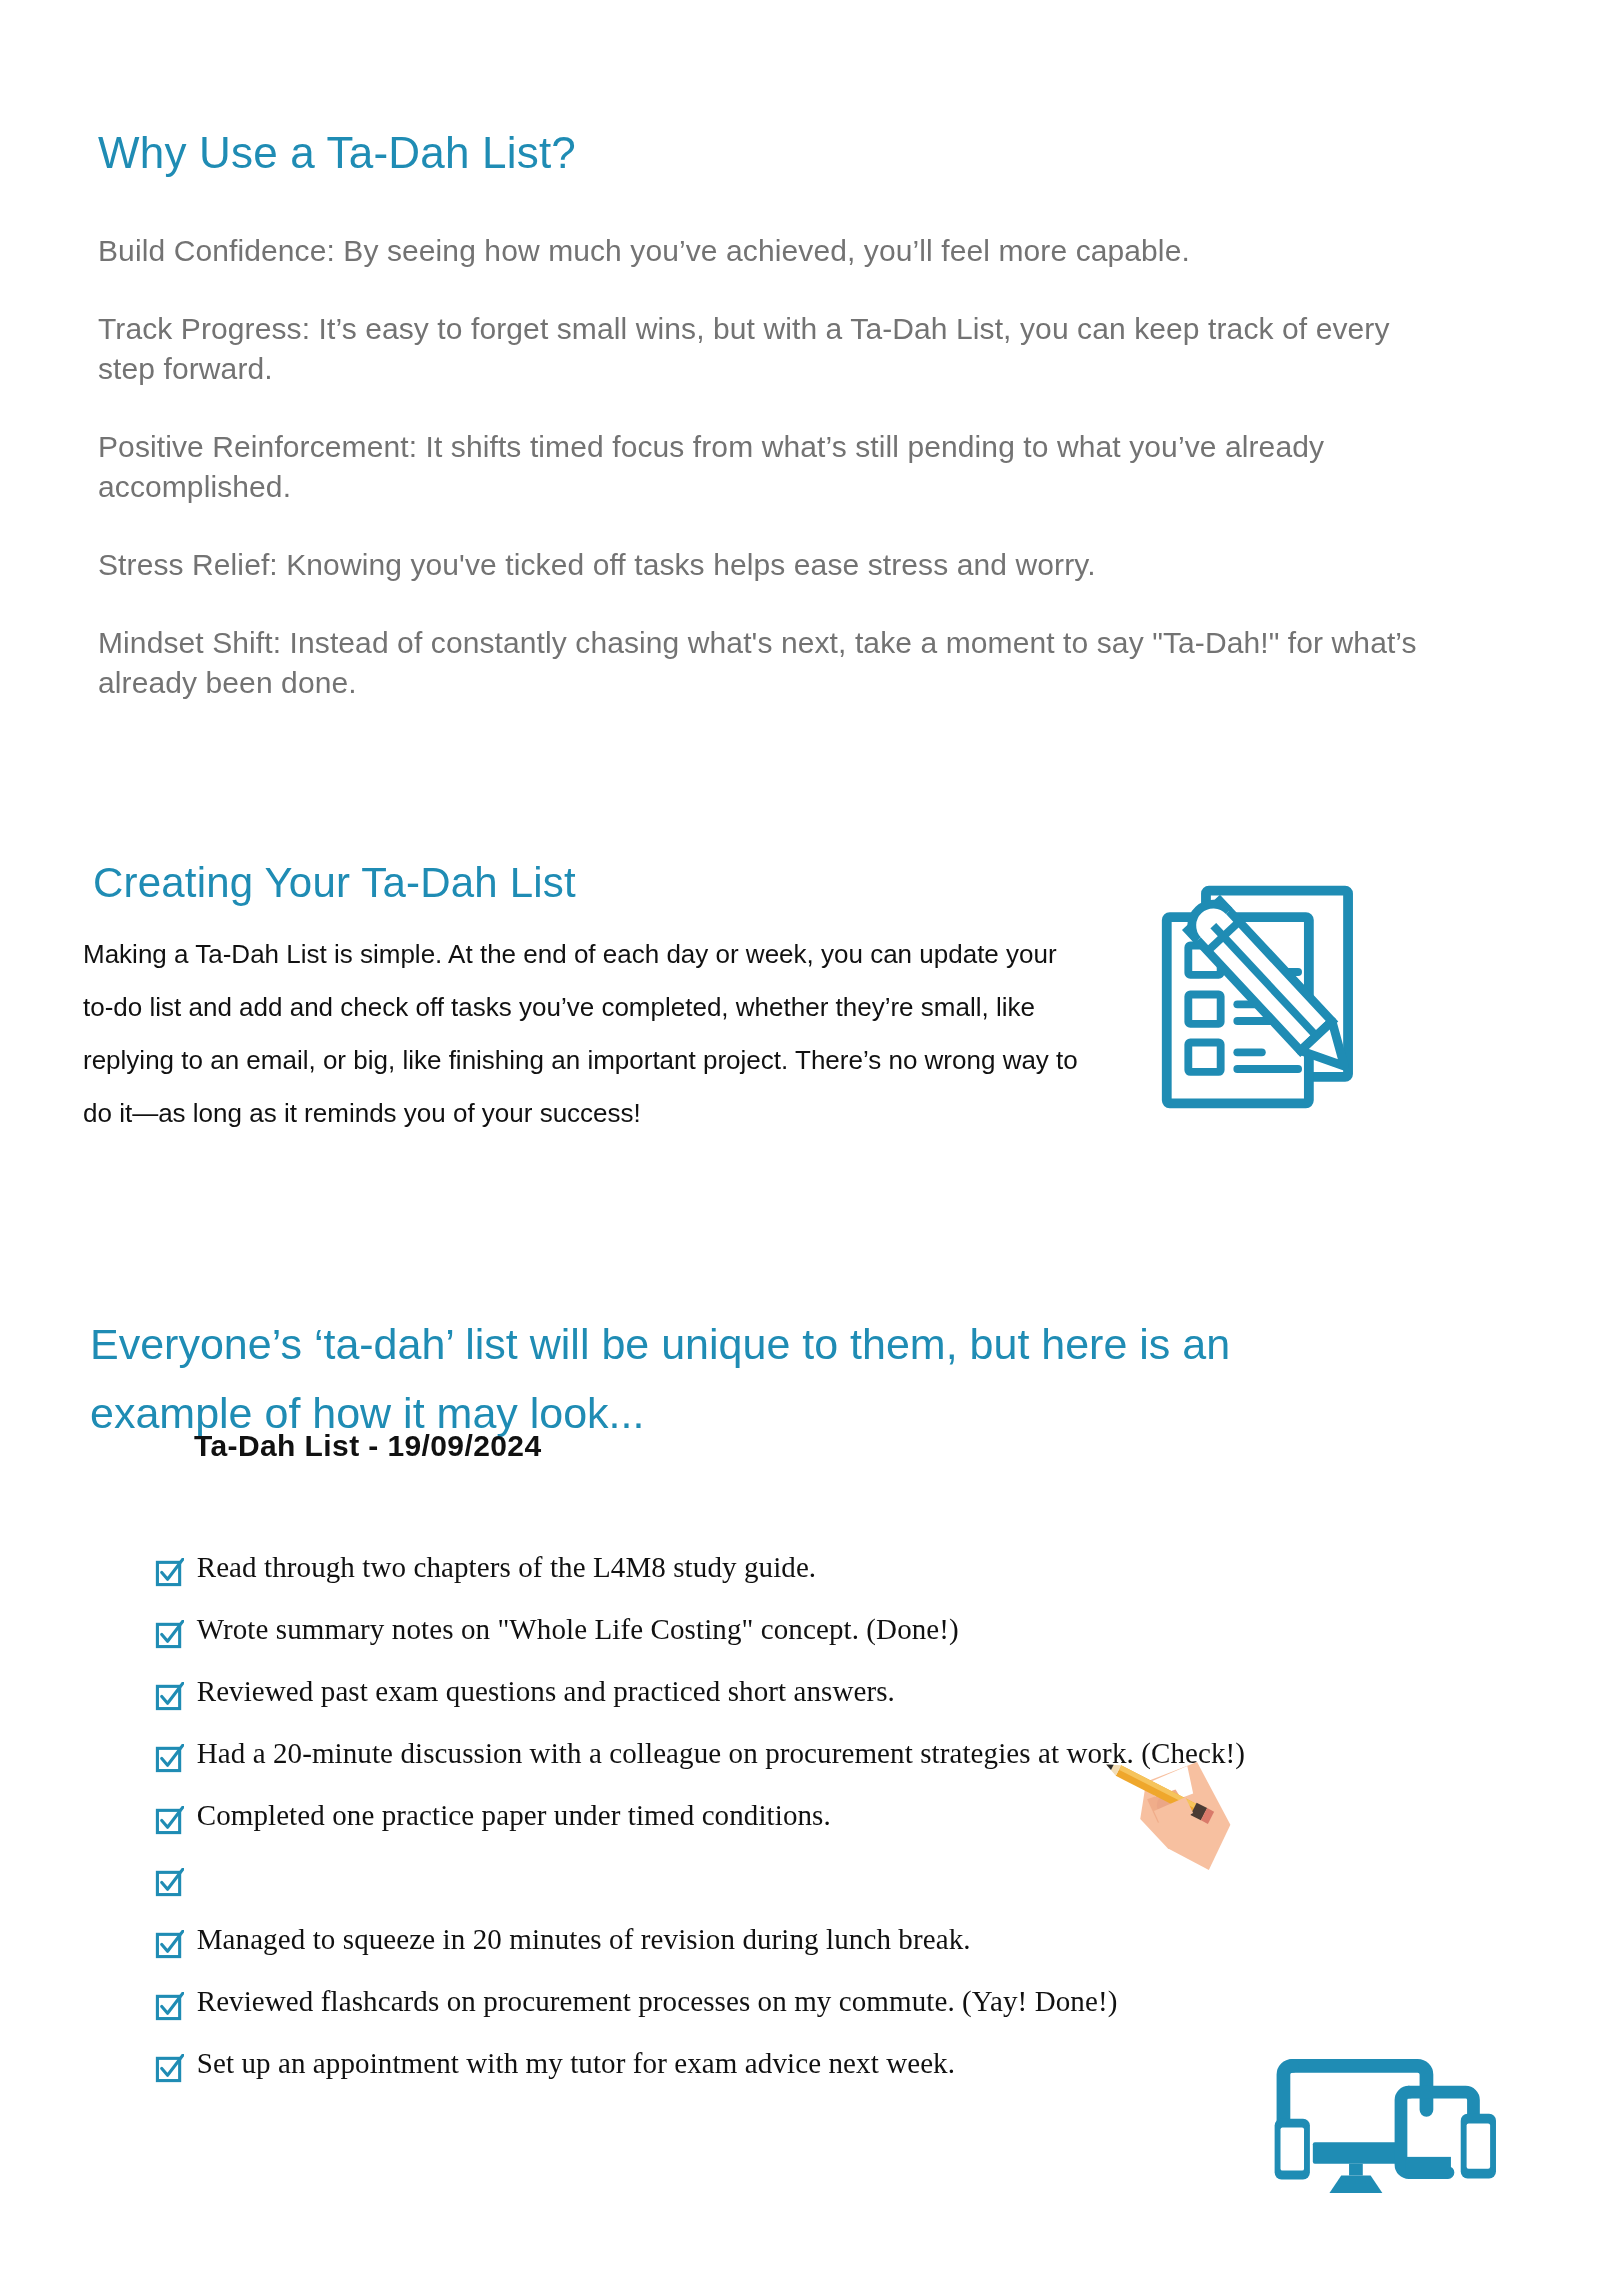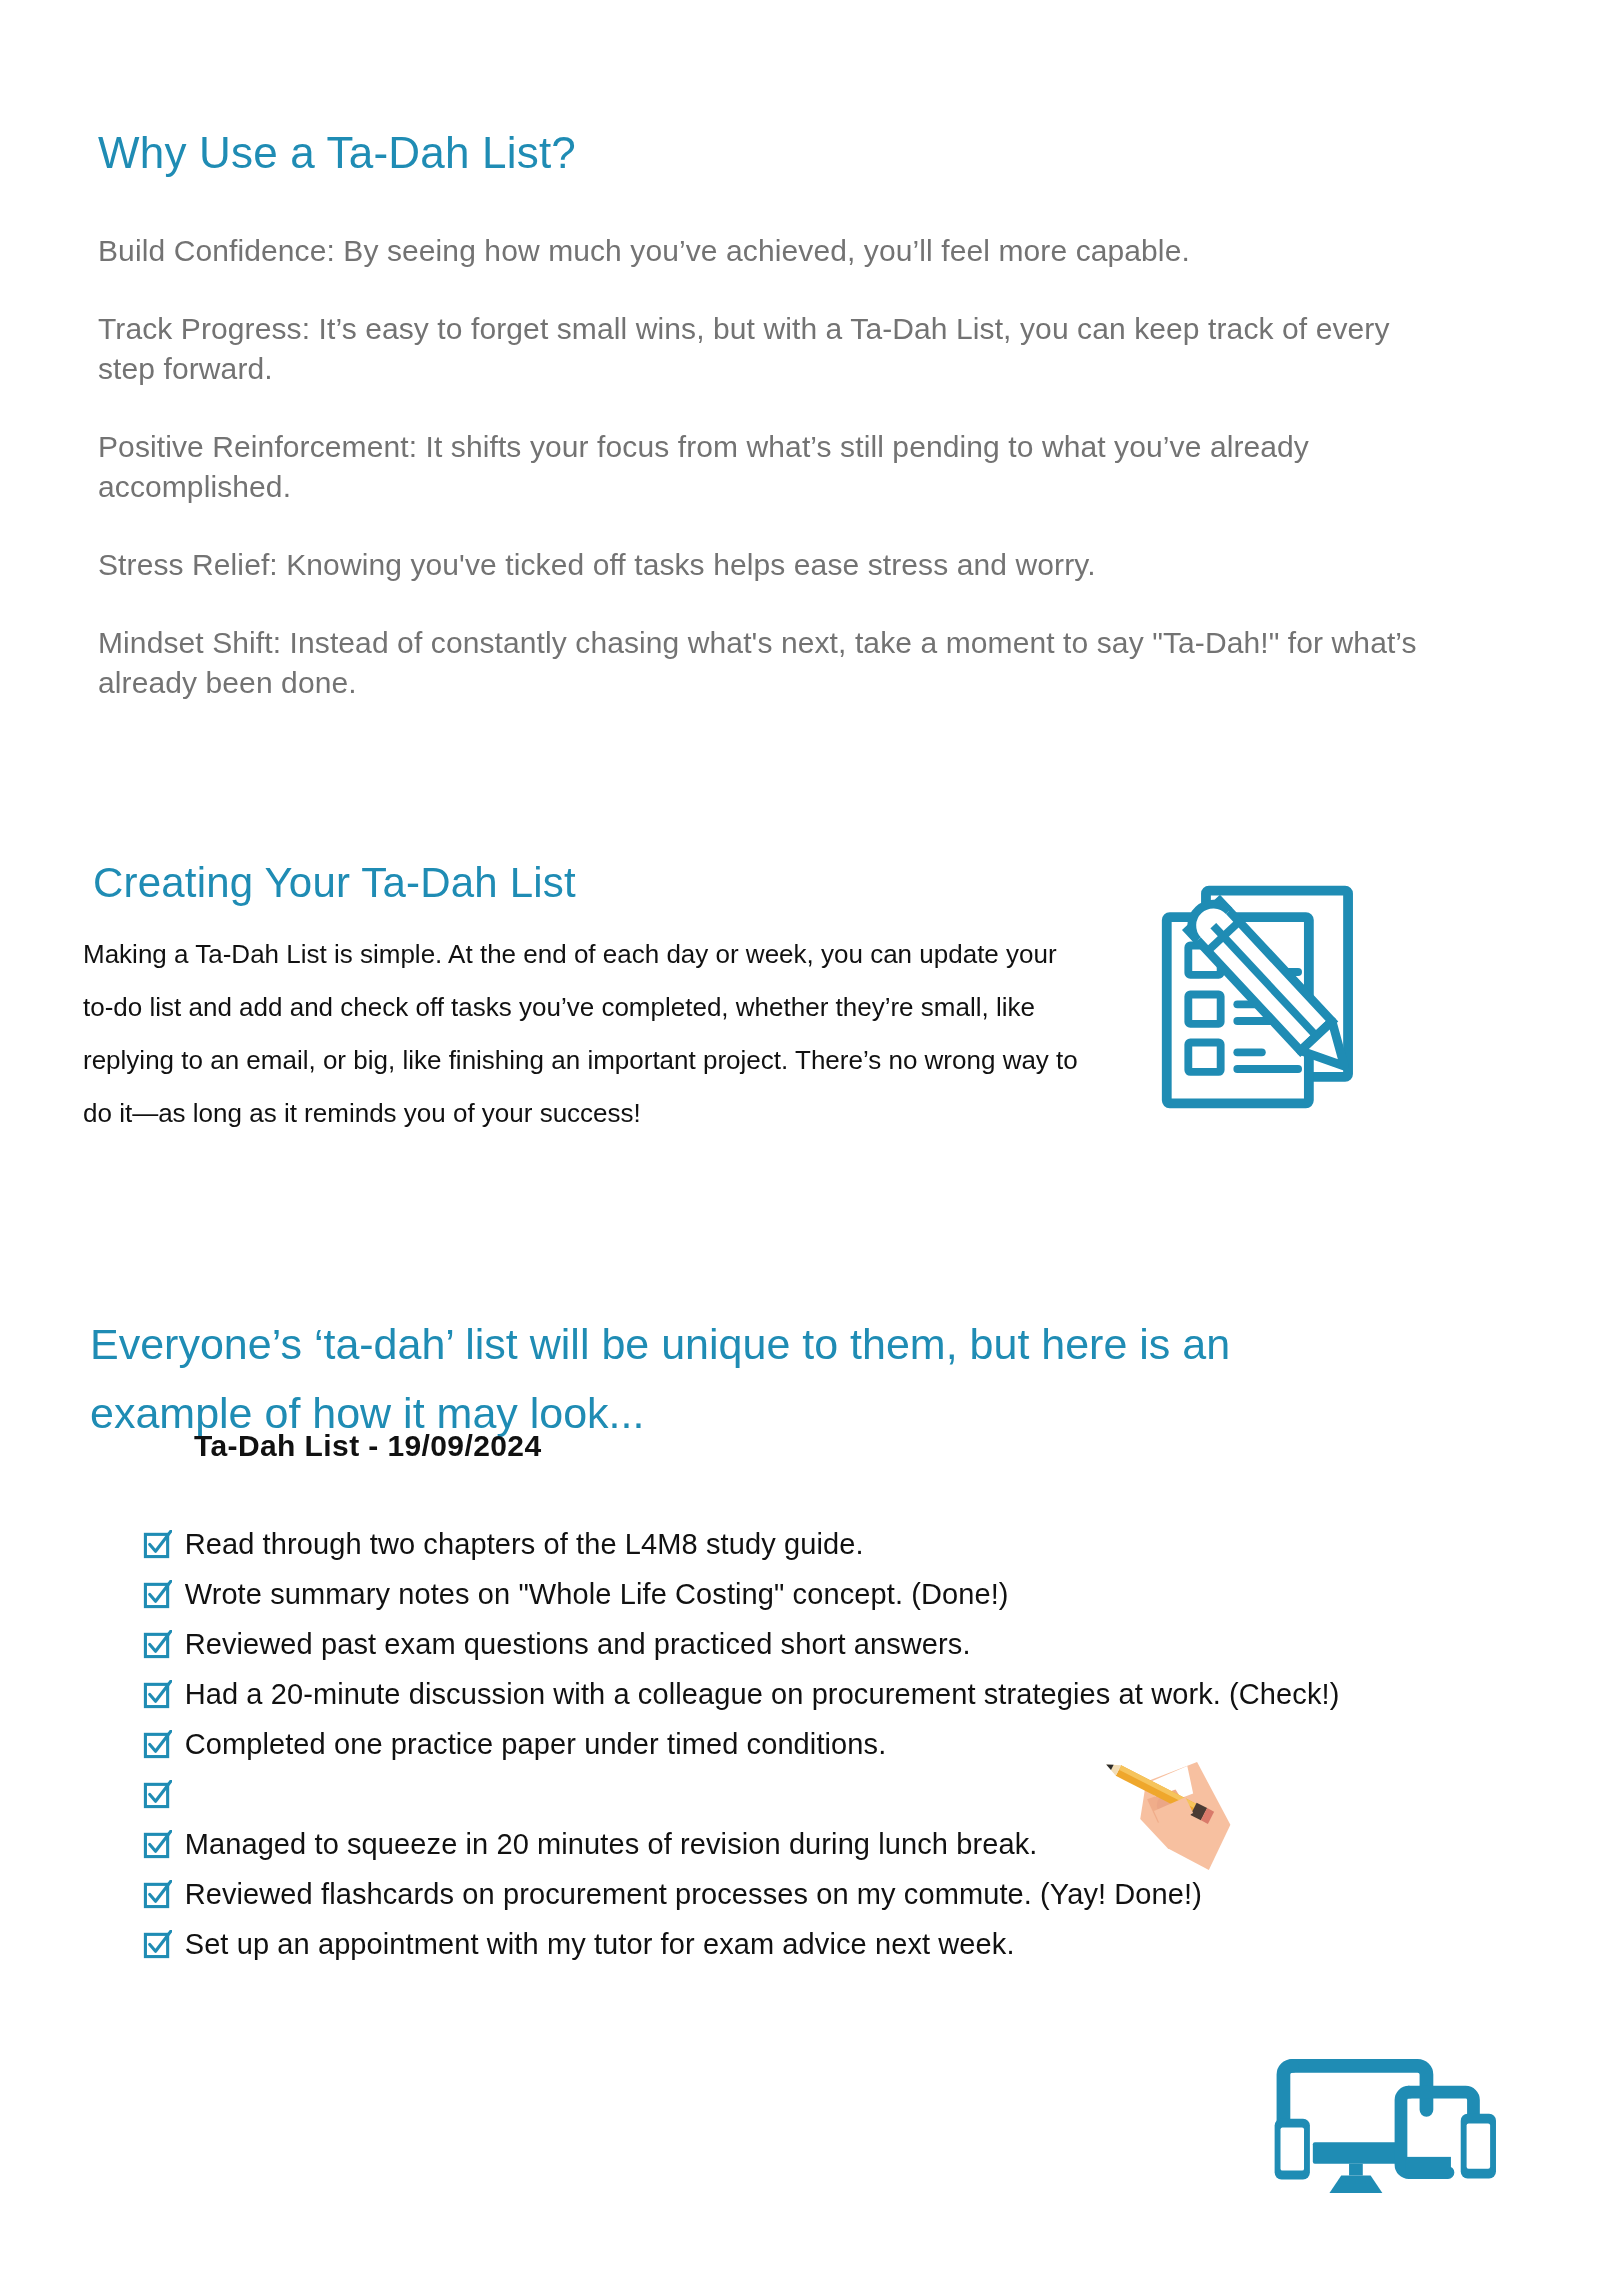--- a/index.html
+++ b/index.html
@@ -96,24 +96,25 @@
     position: absolute;
     left: 143px;
     top: 1525px;
     width: 1353px;
     list-style: none;
     margin: 0;
     padding: 0;
   }
   #checklist li {
     display: flex;
-    align-items: flex-start;
+    align-items: flex-end;
     height: 50px;
-    margin: 0;
+    margin: 12px;
     padding: 0;
+    font-family: Liberation Serif, serif;
   }
   .cb {
     flex: 0 0 auto;
     width: 29px;
     height: 29px;
     margin-top: 4.9px;
     margin-right: 12.7px;
     position: relative;
   }
   .cb svg { display: block; }
@@ -152,21 +153,21 @@
 <body>
 
 <div class="page">
 
   <h1 class="h-section" id="heading-why">Why Use a Ta-Dah List?</h1>
 
   <p class="para" id="para-build">Build Confidence: By seeing how much you’ve achieved, you’ll feel more capable.</p>
 
   <p class="para" id="para-track">Track Progress: It’s easy to forget small wins, but with a Ta-Dah List, you can keep track of every step forward.</p>
 
-  <p class="para" id="para-positive">Positive Reinforcement: It shifts your focus from what’s still pending to what you’ve already accomplished.</p>
+  <p class="para" id="para-positive">Positive Reinforcement: It shifts timed focus from what’s still pending to what you’ve already accomplished.</p>
 
   <p class="para" id="para-stress">Stress Relief: Knowing you've ticked off tasks helps ease stress and worry.</p>
 
   <p class="para" id="para-mindset">Mindset Shift: Instead of constantly chasing what's next, take a moment to say "Ta-Dah!" for what’s already been done.</p>
 
   <h2 class="h-section" id="heading-creating">Creating Your Ta-Dah List</h2>
 
   <p id="para-creating">Making a Ta-Dah List is simple. At the end of each day or week, you can update your to-do list and add and check off tasks you’ve completed, whether they’re small, like replying to an email, or big, like finishing an important project. There’s no wrong way to do it—as long as it reminds you of your success!</p>
 
   <div id="clipboard-illustration">

